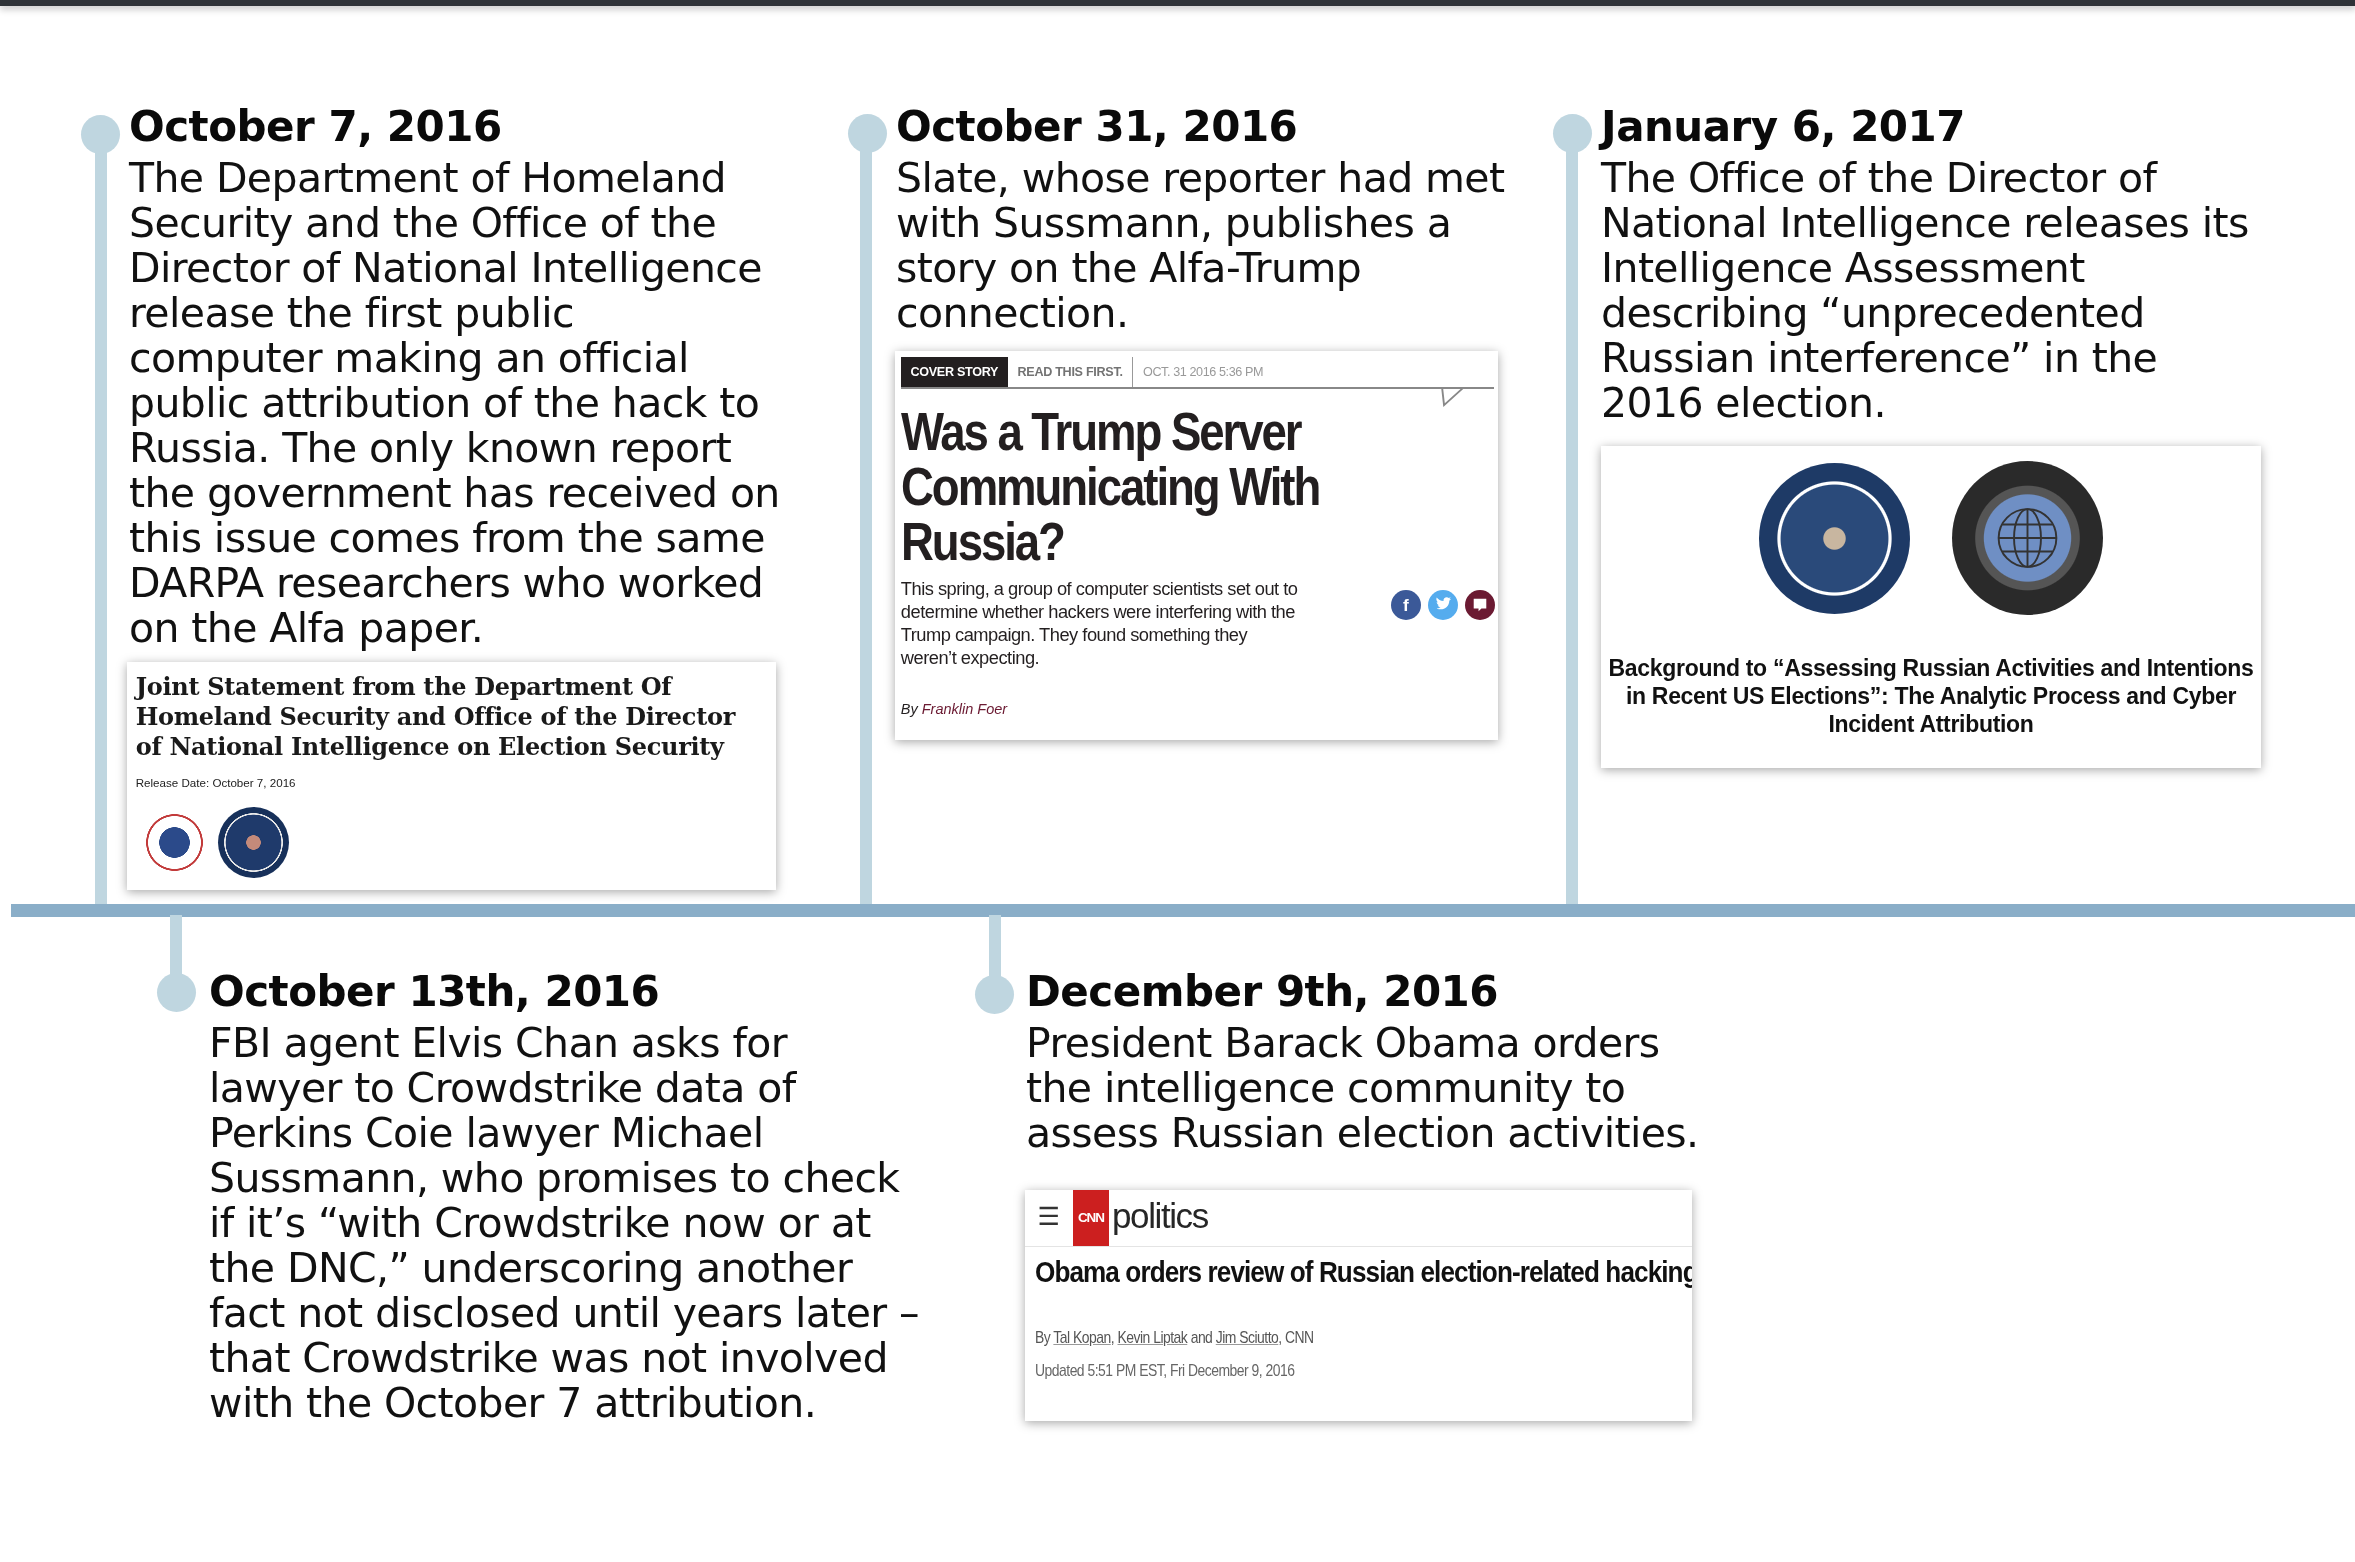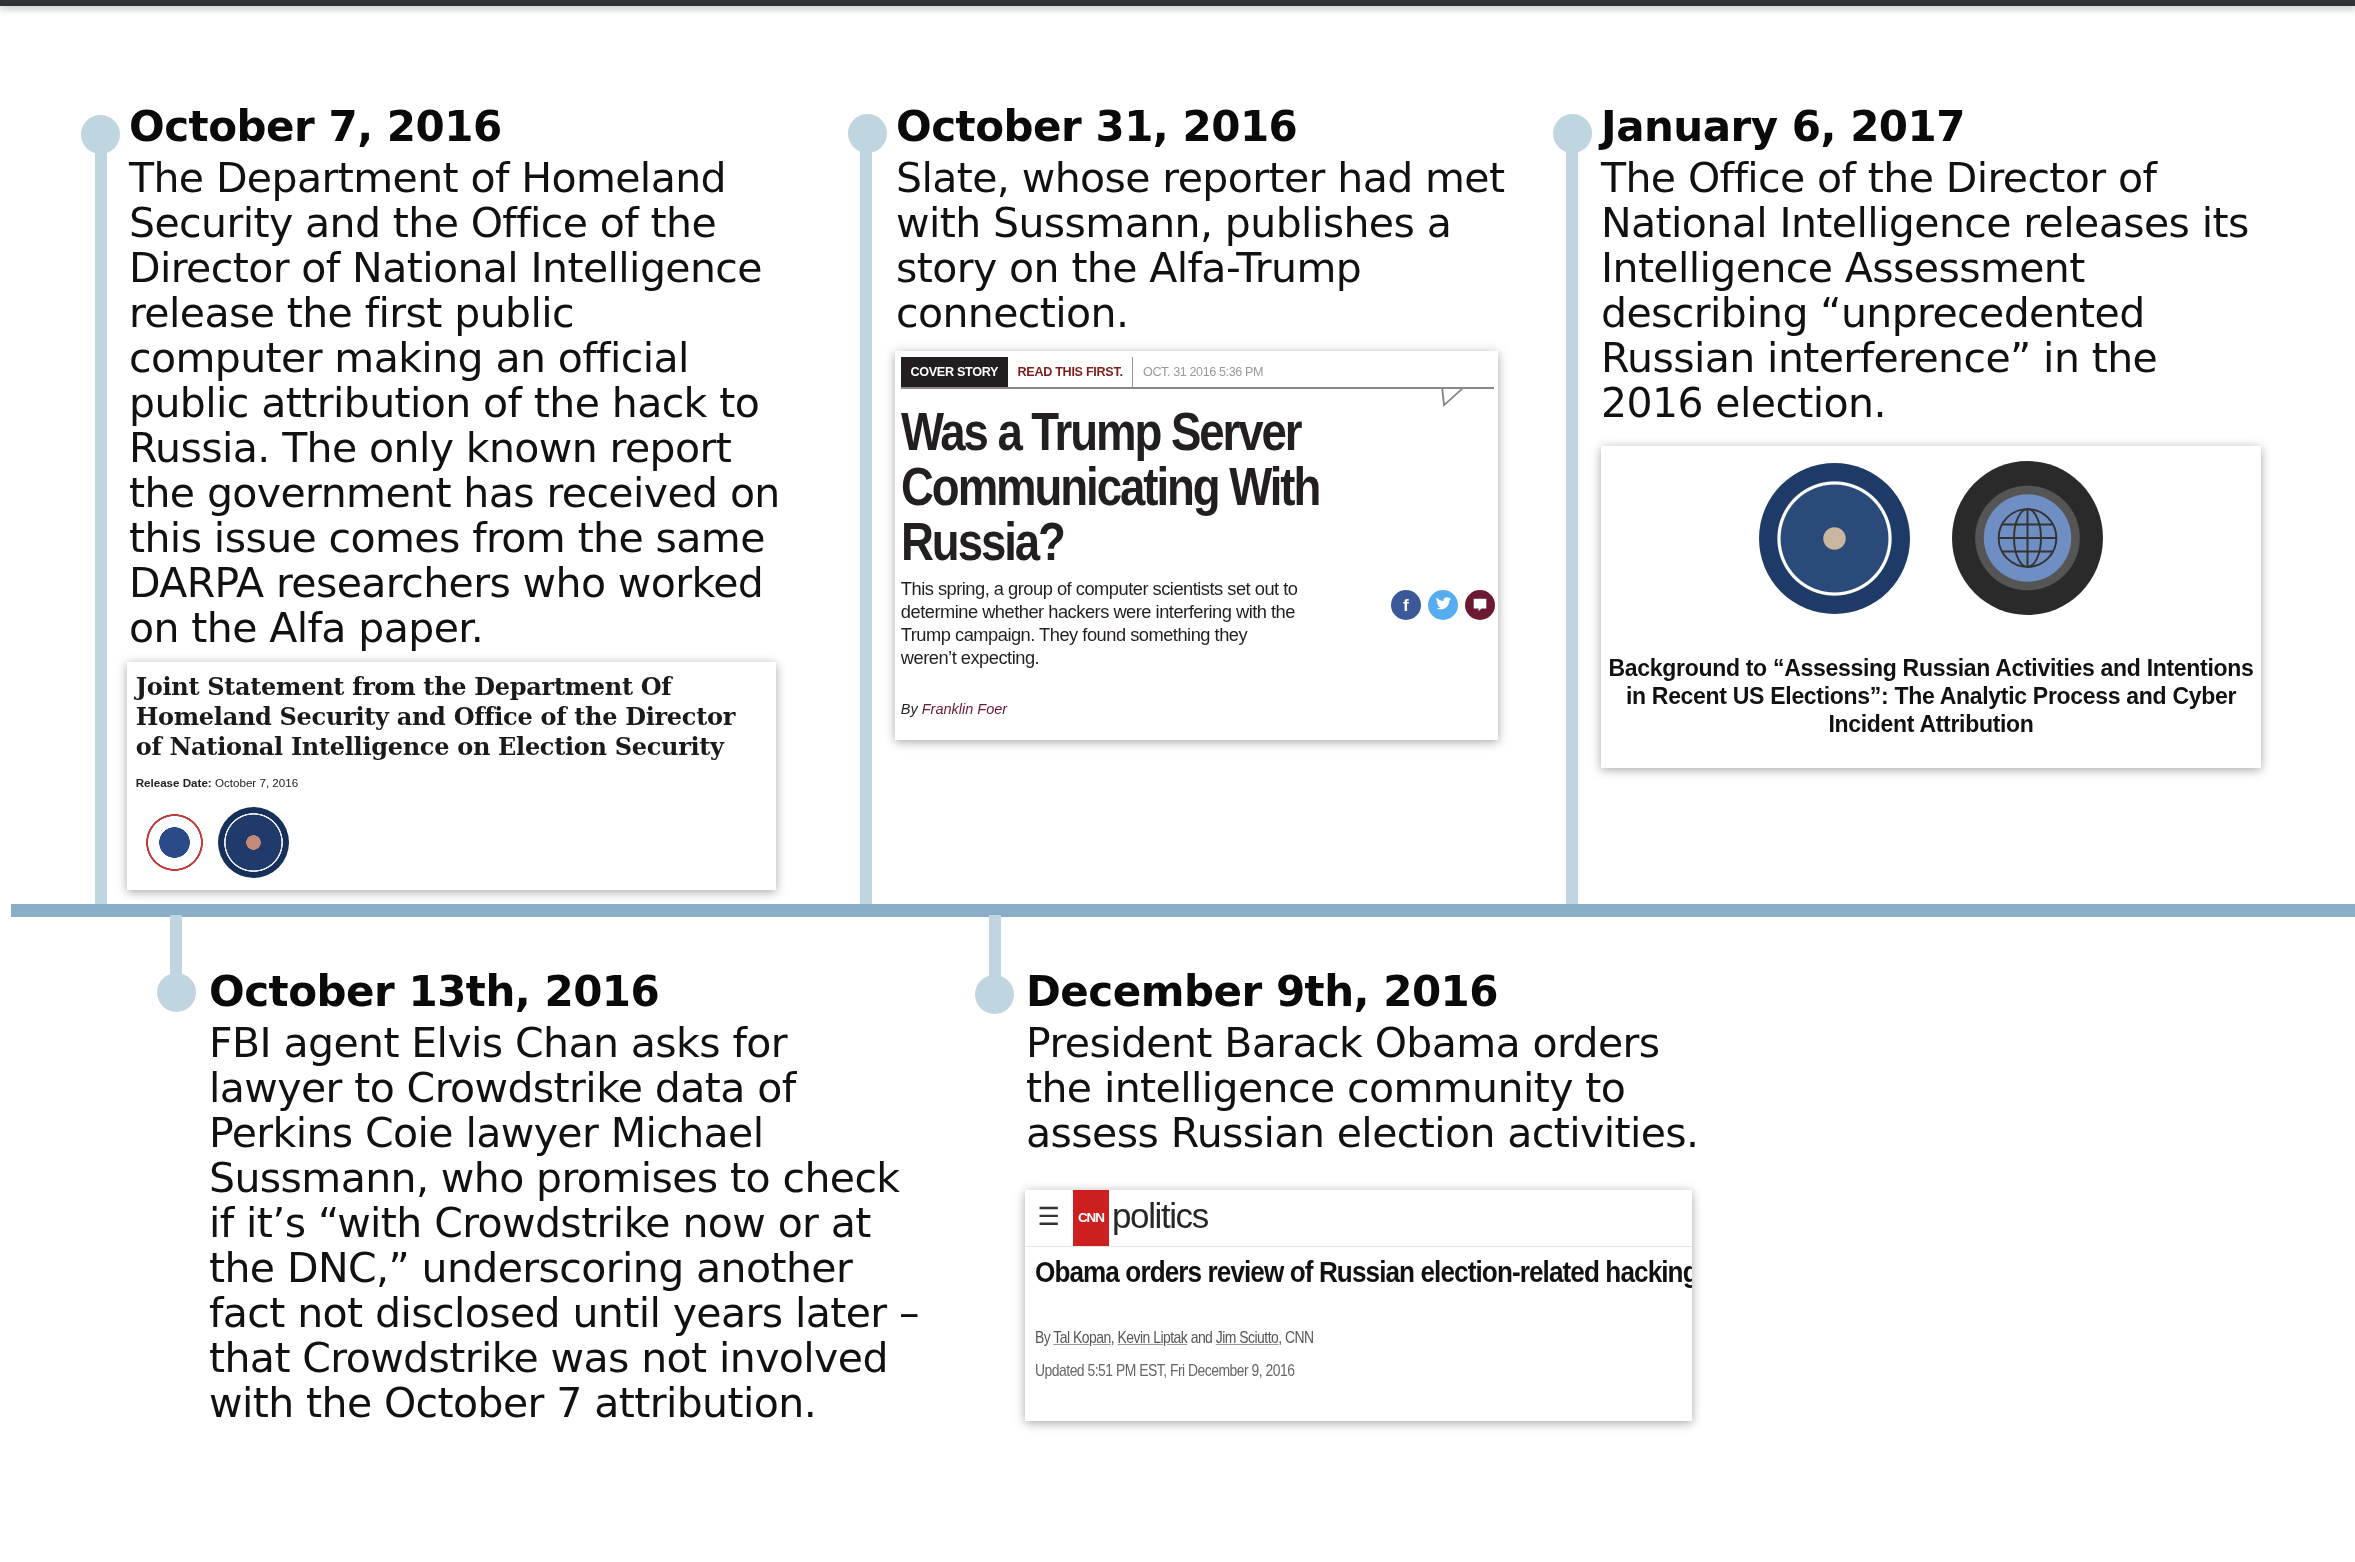--- a/index.html
+++ b/index.html
@@ -18,28 +18,28 @@
   .event .date { font-weight:bold; font-size:42px; line-height:45px; color:#0a0a0a; letter-spacing:-0.5px; }
   .event .desc { font-size:41px; line-height:45px; color:#111; font-weight:normal; letter-spacing:-0.6px;
     font-family:"DejaVu Sans", sans-serif; transform-origin:left top;margin-top:7px; }
 
   .card { position:absolute; background:#fff; box-shadow:0 1.9px 9.7px rgba(0,0,0,0.35); overflow:hidden; }
 
   
   .dhs-title { position:absolute; left:8.7px; top:9.7px; width:628px; font-family:"DejaVu Serif", serif;
     font-weight:bold; font-size:24px; line-height:30px; color:#1a1a1a; letter-spacing:-0.3px; }
   .dhs-release { position:absolute; left:8.7px; top:114px; font-family:"Liberation Sans", sans-serif; font-size:11.6px; color:#222; }
-  .dhs-release b { font-weight:bold; }
+  .dhs-release b { font-weight:normal; }
   .seal { position:absolute; border-radius:50%; }
 
   
   .slate-top { position:absolute; left:5.8px; top:5.8px; height:30px; display:flex; align-items:center; }
   .slate-cover { background:#231f20; color:#fff; font-family:"Liberation Sans", sans-serif; font-weight:bold;
     font-size:12.6px; height:30px; line-height:30px; padding:0 9.7px; letter-spacing:-0.3px; }
-  .slate-read { color:#7f1d1d; font-family:"Liberation Sans", sans-serif; font-weight:bold; font-size:12.6px;
+  .slate-read { color:#737373; font-family:"Liberation Sans", sans-serif; font-weight:bold; font-size:12.6px;
     padding:0 9.7px; letter-spacing:-0.3px; border-right:1px solid #999; height:30px; line-height:30px; }
   .slate-date { color:#999; font-family:"Liberation Sans", sans-serif; font-size:12.6px; padding:0 9.7px; letter-spacing:-0.4px; }
   .slate-rule { position:absolute; left:5.8px; top:36px; width:593px; height:1.9px; background:#888; }
   .slate-title { position:absolute; left:5.8px; top:53px; width:541px; font-family:"Liberation Sans", sans-serif;
     font-weight:bold; font-size:53px; line-height:55px; color:#231f20; letter-spacing:-2.4px; transform:scaleX(0.86); transform-origin:left top; }
   .slate-dek { position:absolute; left:5.8px; top:226px; width:406px; font-family:"Liberation Sans", sans-serif;
     font-size:18.3px; line-height:23px; color:#231f20; letter-spacing:-0.5px; }
   .slate-by { position:absolute; left:5.8px; top:350px; font-family:"Liberation Sans", sans-serif; font-size:14.5px; font-style:italic; color:#231f20; }
   .slate-by span { color:#6b1a32; }
   .soc { position:absolute; top:239px; width:30px; height:30px; border-radius:50%; color:#fff;

